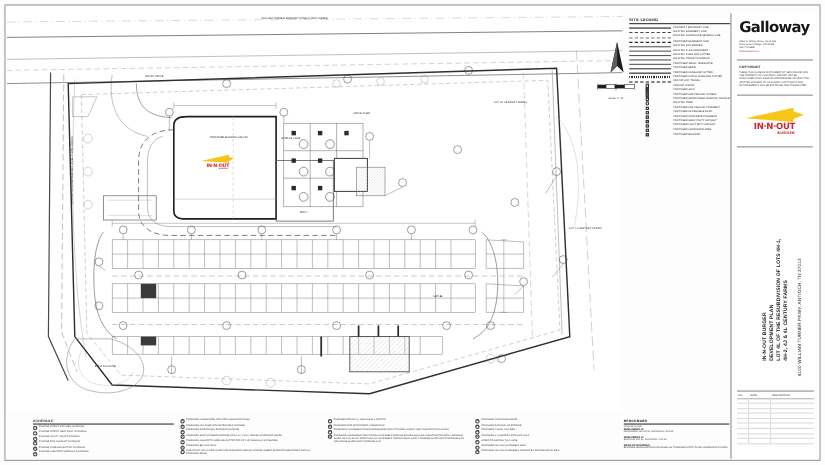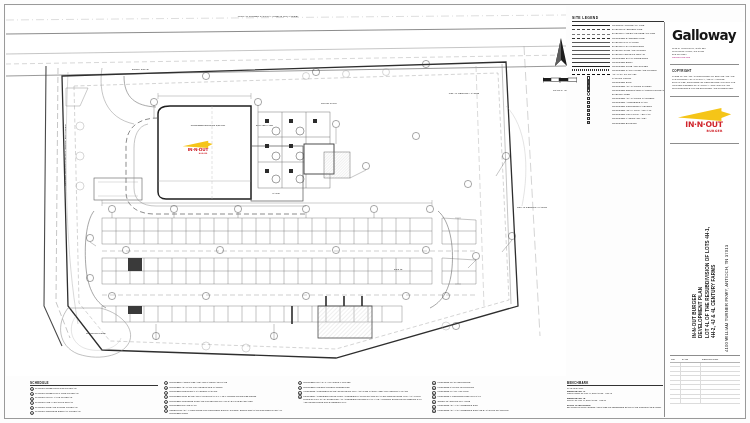--- a/index.html
+++ b/index.html
@@ -26,21 +26,21 @@
   #drawing{
     position:absolute;
     left:6px; top:6px; width:560px; height:370px;
     overflow:hidden;
   }
   #drawing svg{ display:block; }
 
   
   #titleblock{
     position:absolute;
-    right:6px; top:22px; width:80px; bottom:6px;
+    right:6px; top:12px; width:80px; bottom:6px;
     border-left:1px solid #8d8d8d;
     background:#ffffff;
   }
   .tb-sep{ height:1px; background:#8d8d8d; margin:0 5px; }
 
   .galloway-wrap{ padding:7px 6px 5px 7px; }
   .galloway{
     font-family:"DejaVu Sans", sans-serif;
     font-size:13.5px; font-weight:700;
     letter-spacing:-0.6px; color:#161616;

